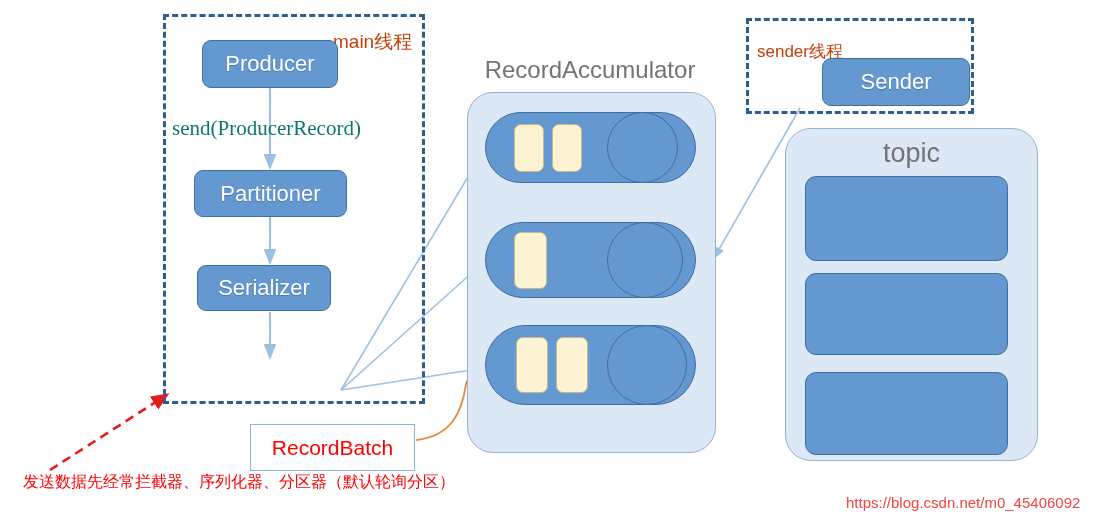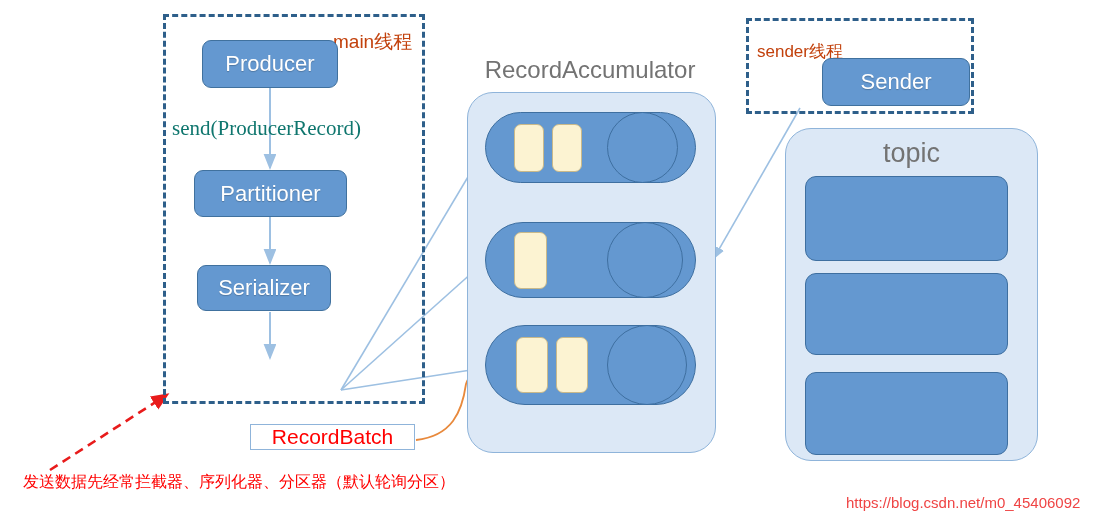--- a/index.html
+++ b/index.html
@@ -223,19 +223,19 @@
     <div class="batch" style="left:71px; top:12px; width:32px; height:56px;"></div>
   </div>
 
   <div class="panel" style="left:785px; top:128px; width:253px; height:333px;"></div>
   <div class="panel-title" style="left:785px; top:138px; width:253px; font-size:27px;">topic</div>
 
   <div class="partition" style="left:805px; top:176px; width:203px; height:85px;"></div>
   <div class="partition" style="left:805px; top:273px; width:203px; height:82px;"></div>
   <div class="partition" style="left:805px; top:372px; width:203px; height:83px;"></div>
 
-  <div class="callout" style="left:250px; top:424px; width:165px; height:26px;">RecordBatch</div>
+  <div class="callout" style="left:250px; top:424px; width:165px; height:47px;">RecordBatch</div>
 
   <div class="note-red" style="left:23px; top:472px; font-size:16px;">发送数据先经常拦截器、序列化器、分区器（默认轮询分区）</div>
 
   <div class="watermark" style="left:846px; top:494px;">https://blog.csdn.net/m0_45406092</div>
 
 </div>
 
 </body></html>

